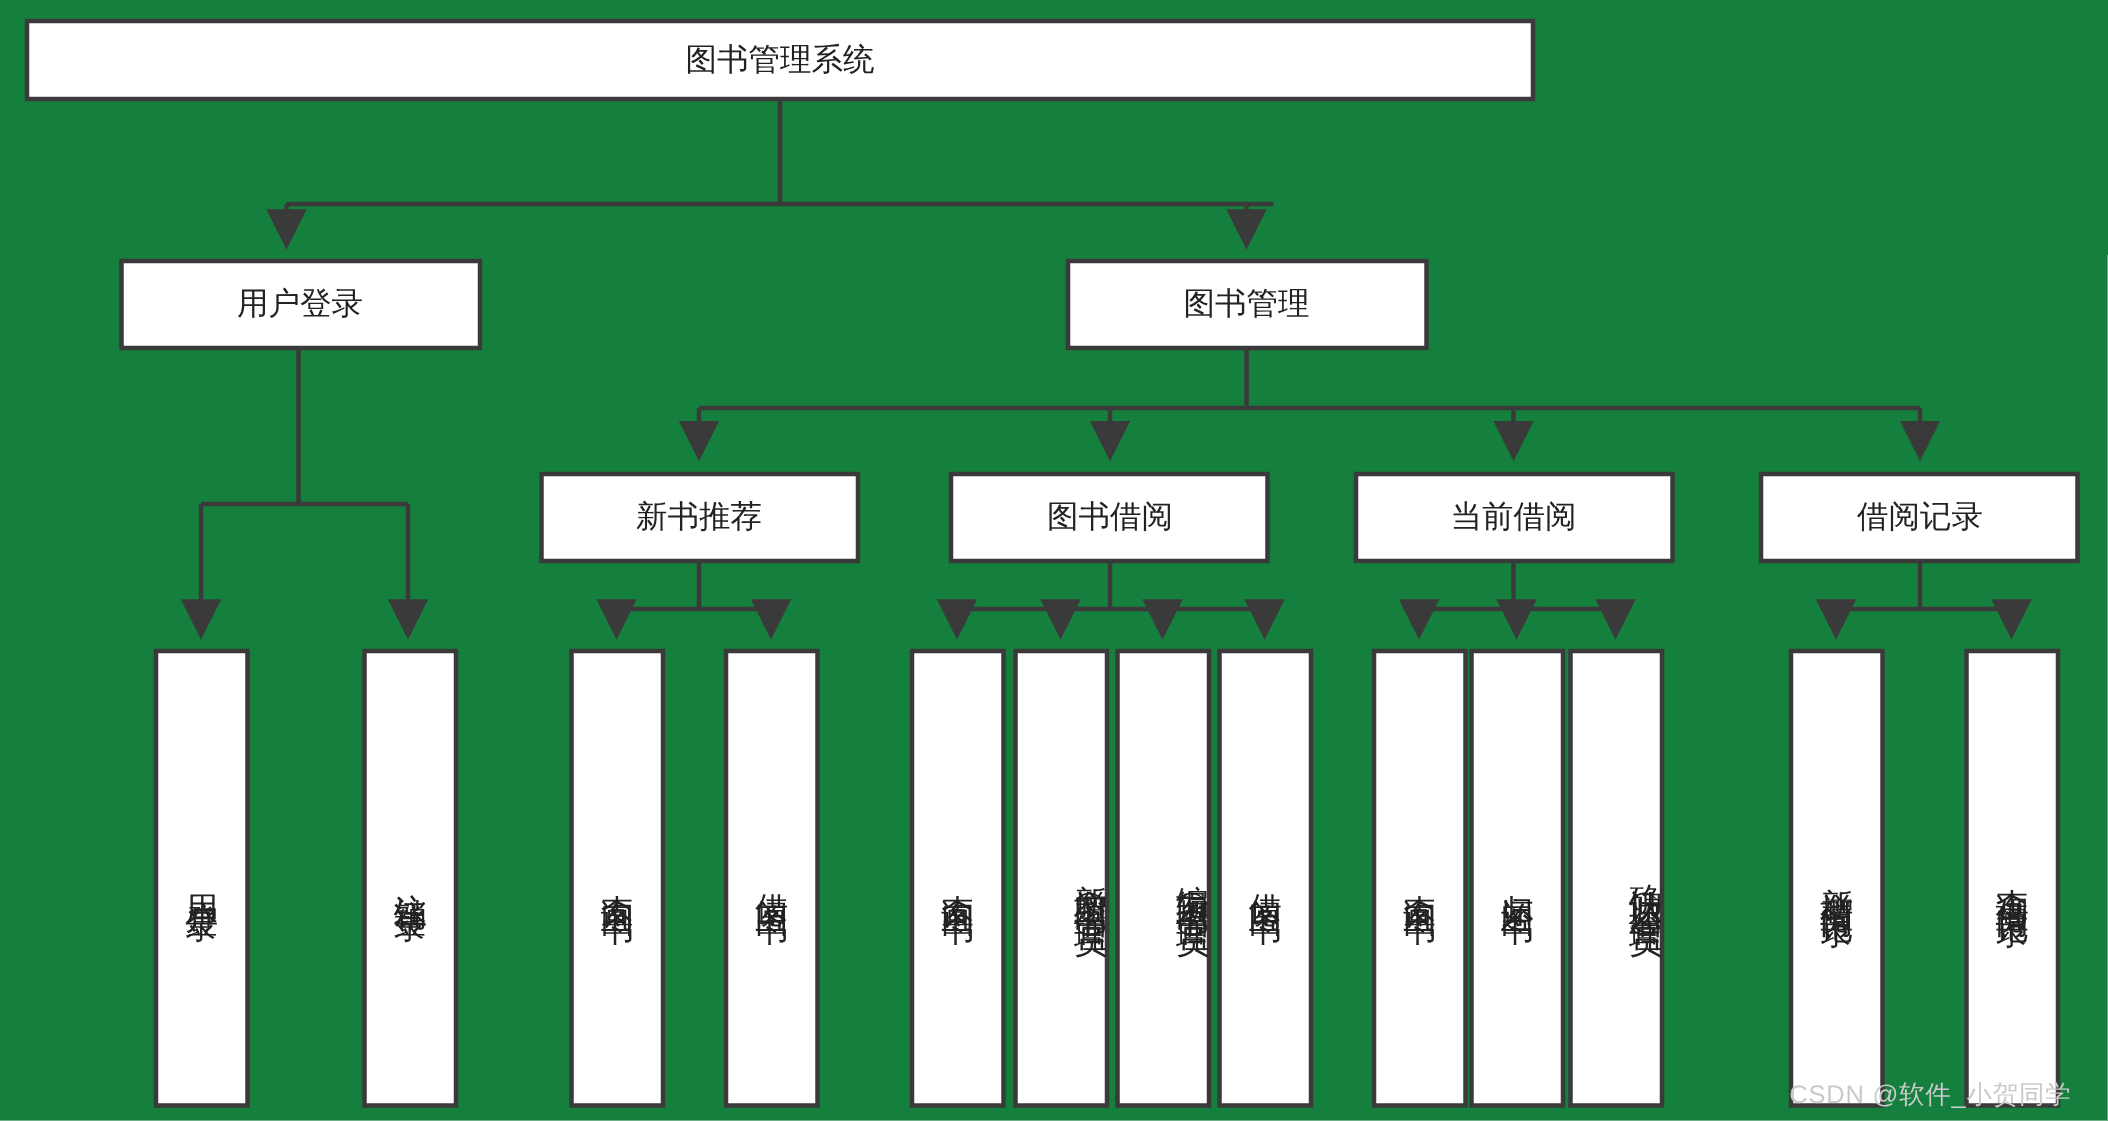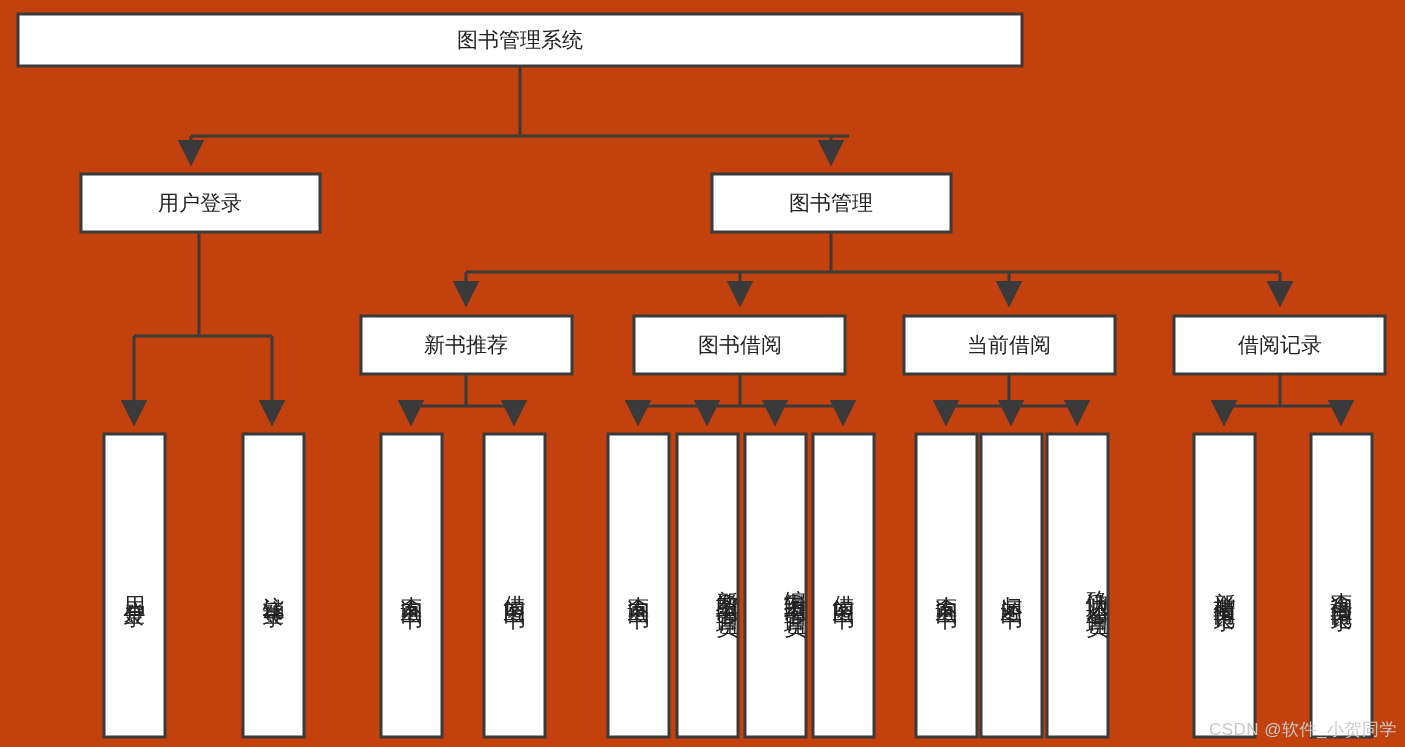--- a/index.html
+++ b/index.html
@@ -1,26 +1,26 @@
 <!DOCTYPE html>
 <html><head>
 <meta charset="utf-8">
 <style>
   html,body{margin:0;padding:0;background:#ffffff;}
   body{width:1405px;height:747px;overflow:hidden;font-family:"Liberation Sans","DejaVu Sans",sans-serif;}
-  #diagram-root{position:relative;width:1405px;height:747px;background:#c2410c;text-decoration:underline;}
+  #diagram-root{position:relative;width:1405px;height:747px;background:#15803d;text-decoration:underline;}
   svg#tree-canvas{position:absolute;left:0;top:0;width:1405px;height:747px;}
   .node-box{fill:#ffffff;stroke:#3a3a3a;stroke-width:3;}
   .link-line{stroke:#3a3a3a;stroke-width:3;fill:none;stroke-linecap:butt;}
   .arrow-head{fill:#3a3a3a;stroke:none;}
   .node-label{font-family:"Liberation Sans","DejaVu Sans",sans-serif;fill:#222222;font-size:21px;text-anchor:middle;dominant-baseline:middle;}
   .leaf-label{position:absolute;writing-mode:vertical-rl;text-orientation:upright;
       font-family:"Liberation Sans","DejaVu Sans",sans-serif;font-size:22px;color:#222222;
       letter-spacing:4px;line-height:1;white-space:nowrap;text-align:center;}
-  .watermark{position:absolute;right:8px;bottom:6px;color:#c9c9c9;font-size:17px;
+  .watermark{position:absolute;right:24px;bottom:6px;color:#c9c9c9;font-size:17px;
       font-family:"Liberation Sans","DejaVu Sans",sans-serif;letter-spacing:0.5px;}
 </style>
 </head>
 <body>
 
 <div id="diagram-root">
 
   <svg id="tree-canvas" viewBox="0 0 1405 747">
     <defs>
       <marker id="arrow" viewBox="0 0 12 12" refX="10" refY="6" markerWidth="9" markerHeight="9" orient="auto-start-reverse">

